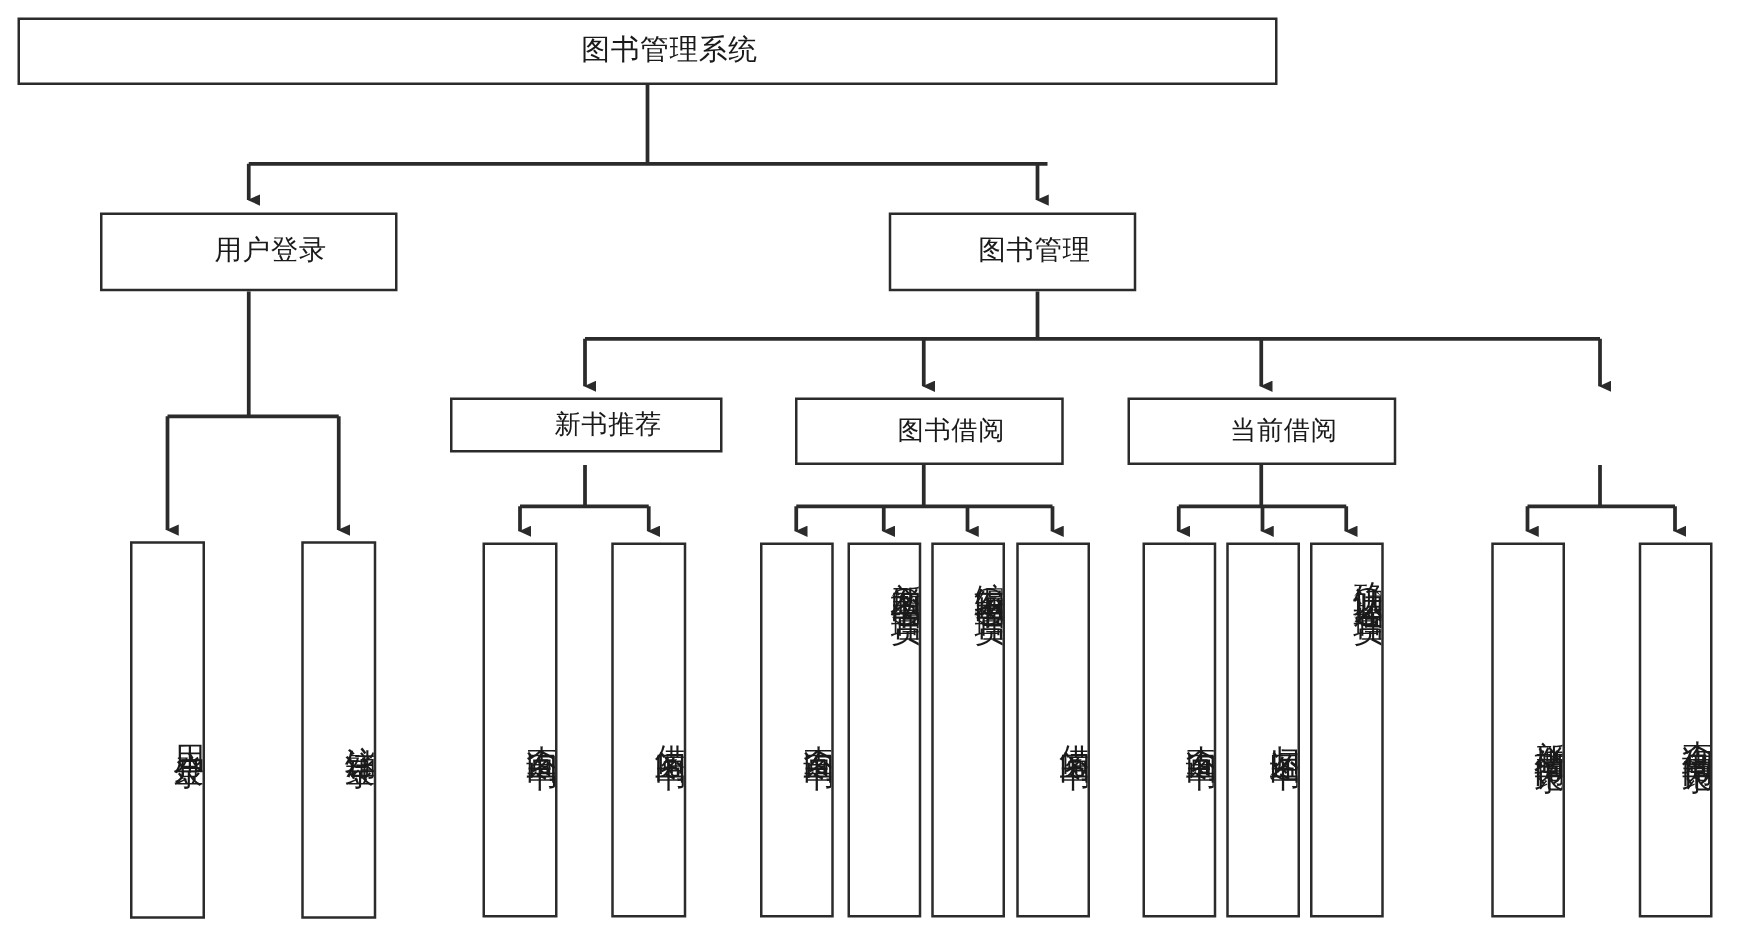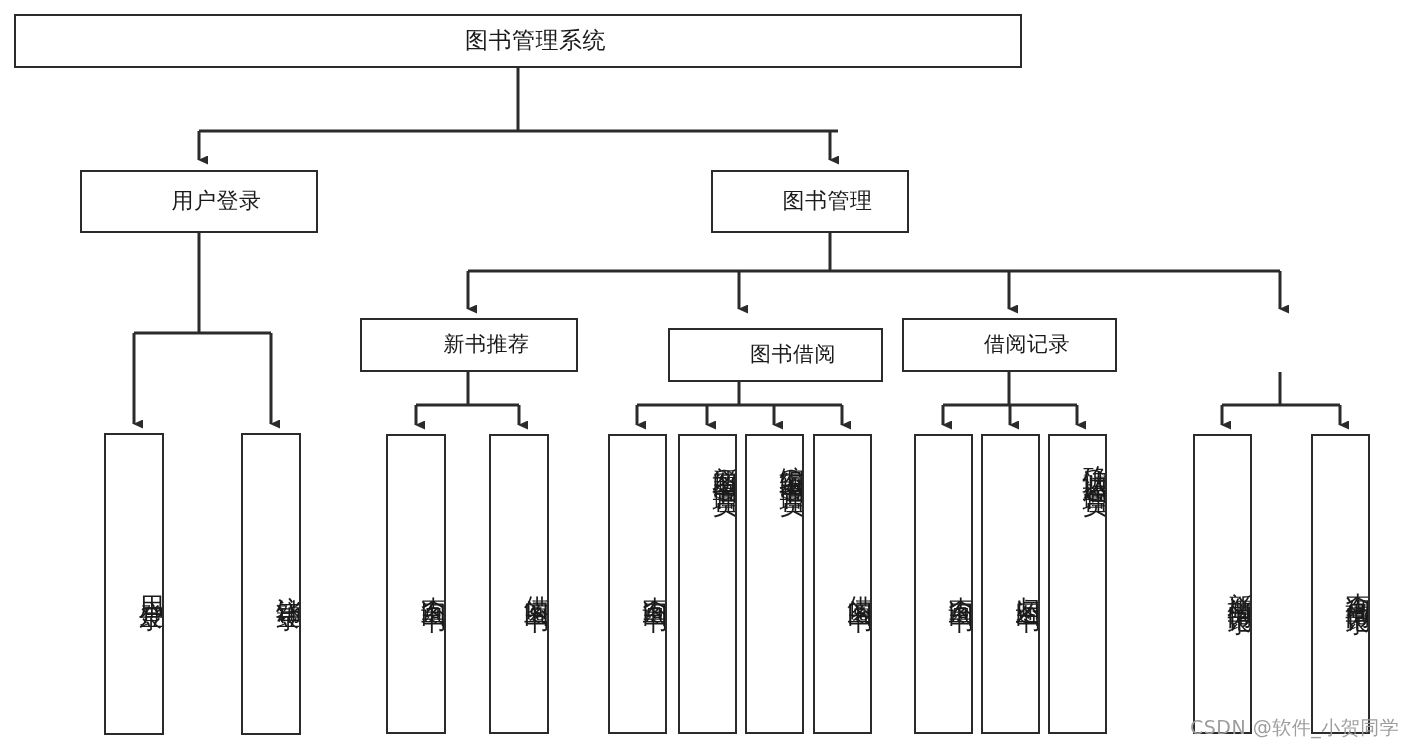--- a/index.html
+++ b/index.html
@@ -132,30 +132,30 @@
   </div>
 
   <div class="node-box node-l2" style="left:80px; top:170px; width:238px; height:63px;">
     <span class="node-label">用户登录</span>
   </div>
 
   <div class="node-box node-l2" style="left:711px; top:170px; width:198px; height:63px;">
     <span class="node-label">图书管理</span>
   </div>
 
-  <div class="node-box node-l3" style="left:360px; top:318px; width:218px; height:54px;">
+  <div class="node-box node-l3" style="left:360px; top:318px; width:218px; height:44px;">
     <span class="node-label">新书推荐</span>
   </div>
 
-  <div class="node-box node-l3" style="left:668px; top:318px; width:215px; height:54px;margin-top:10px;">
+  <div class="node-box node-l3" style="left:636px; top:318px; width:215px; height:54px;">
     <span class="node-label">图书借阅</span>
   </div>
 
   <div class="node-box node-l3" style="left:902px; top:318px; width:215px; height:54px;">
-    <span class="node-label">借阅记录</span>
+    <span class="node-label">当前借阅</span>
   </div>
 
 
   <div class="node-box node-leaf leaf-centered" style="left:104px; top:433px; width:60px; height:302px;">
     <span class="node-label">用户登录</span>
   </div>
 
   <div class="node-box node-leaf leaf-centered" style="left:241px; top:433px; width:60px; height:302px;">
     <span class="node-label">注销登录</span>
   </div>
@@ -197,15 +197,14 @@
   </div>
 
   <div class="node-box node-leaf leaf-centered" style="left:1193px; top:434px; width:59px; height:300px;">
     <span class="node-label">新增借阅记录</span>
   </div>
 
   <div class="node-box node-leaf leaf-centered" style="left:1311px; top:434px; width:59px; height:300px;">
     <span class="node-label">查询借阅记录</span>
   </div>
 
-  <div class="watermark" style="left:1190px; top:715px;">CSDN @软件_小贺同学</div>
 
 </div>
 
 </body></html>

